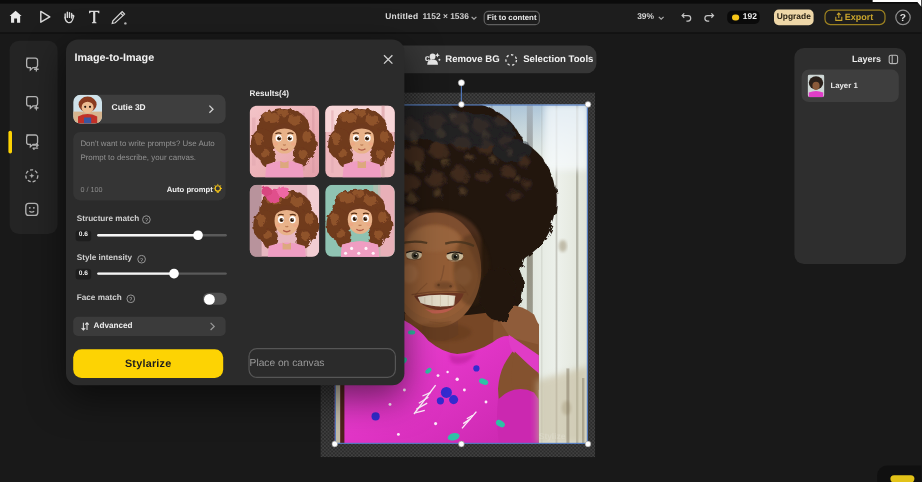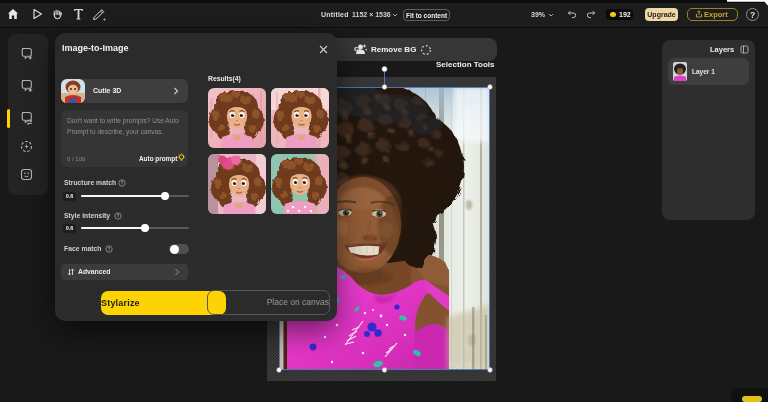--- a/index.html
+++ b/index.html
@@ -268,21 +268,21 @@
 <svg class="abs" style="left:354px;top:42px;" width="14" height="14" viewBox="0 0 14 14">
   <circle cx="6.5" cy="5" r="2.4" fill="#e8e8e8"></circle>
   <path d="M2,12 Q2,7.5 6.5,7.5 Q11,7.5 11,12 Z" fill="#e8e8e8"></path>
   <path d="M10.5,2 l.6,1.4 1.4,.6 -1.4,.6 -.6,1.4 -.6,-1.4 -1.4,-.6 1.4,-.6 Z" fill="#e8e8e8"></path>
   <circle cx="12.2" cy="7.8" r=".8" fill="#e8e8e8"></circle>
 </svg>
 <div class="abs" style="left:371px;top:45px;color:#f0f0f0;font-size:8px;font-weight:bold;">Remove BG</div>
 <svg class="abs" style="left:420px;top:44px;" width="12" height="12" viewBox="0 0 12 12">
   <circle cx="6" cy="6" r="4.4" fill="none" stroke="#e0e0e0" stroke-width="1.1" stroke-dasharray="2 2"></circle>
 </svg>
-<div class="abs" style="left:436px;top:60px;color:#f0f0f0;font-size:8px;font-weight:bold;">Selection Tools</div>
+<div class="abs" style="left:436px;top:45px;color:#f0f0f0;font-size:8px;font-weight:bold;">Selection Tools</div>
 
 <div id="topbar" class="abs"></div>
 <div class="abs" style="left:0;top:0;width:768px;height:2.5px;background:#0b0b0b;"></div>
 <svg class="abs" style="left:7px;top:8px;" width="12" height="12" viewBox="0 0 12 12">
   <path d="M6,1 L11,5.4 L9.8,5.4 L9.8,11 L7.2,11 L7.2,7.4 L4.8,7.4 L4.8,11 L2.2,11 L2.2,5.4 L1,5.4 Z" fill="#e8e8e8"></path>
 </svg>
 <svg class="abs" style="left:31px;top:8px;" width="12" height="12" viewBox="0 0 12 12">
   <path d="M3,1.5 L10.5,6 L3,10.5 Z" fill="none" stroke="#d8d8d8" stroke-width="1.2" stroke-linejoin="round"></path>
 </svg>
 <svg class="abs" style="left:51px;top:8px;" width="12" height="12" viewBox="0 0 12 12">
@@ -440,21 +440,21 @@
 <div class="abs" style="left:61px;top:264px;width:127px;height:15.5px;background:#3b3b3b;border-radius:4px;"></div>
 <svg class="abs" style="left:67px;top:268px;" width="8" height="8" viewBox="0 0 8 8">
   <path d="M2.5,1 L2.5,7 M1,5.5 L2.5,7 L4,5.5" stroke="#e0e0e0" stroke-width=".9" fill="none"></path>
   <path d="M5.5,7 L5.5,1 M4,2.5 L5.5,1 L7,2.5" stroke="#e0e0e0" stroke-width=".9" fill="none"></path>
 </svg>
 <div class="abs" style="left:78px;top:267.5px;color:#ececec;font-size:6.8px;font-weight:bold;">Advanced</div>
 <svg class="abs" style="left:174px;top:268px;" width="6" height="8">
     <path d="M1.5,1 L4.5,4 L1.5,7" stroke="#9a9a9a" stroke-width="1" fill="none"></path>
   </svg>
 
-<div class="abs" style="left:61px;top:291px;width:125px;height:24px;background:#fdd303;border-radius:7px;color:#1d1d1d;font-size:9px;font-weight:bold;line-height:24px;letter-spacing:.2px;margin-left:40px;">Stylarize</div>
+<div class="abs" style="left:61px;top:291px;width:125px;height:24px;background:#fdd303;border-radius:7px;color:#1d1d1d;font-size:9px;font-weight:bold;text-align:center;line-height:24px;letter-spacing:.2px;">Stylarize</div>
 
 <div class="abs" style="left:208px;top:75px;color:#ececec;font-size:6.8px;font-weight:bold;">Results(4)</div>
 
 <svg class="abs thumb" style="left:208px;top:88px;" width="58" height="60" viewBox="0 0 58 60">
  <defs>
   <linearGradient id="tbg" x1="0" y1="0" x2="1" y2="1">
    <stop offset="0" stop-color="#f3c4c8"></stop>
         <stop offset=".6" stop-color="#ecb0b6"></stop>
         <stop offset="1" stop-color="#e4a0aa"></stop>
   </linearGradient>
@@ -534,16 +534,16 @@
  <rect x="40" y="0" width="6" height="60" fill="#b8beae" opacity=".7"></rect>
  <use href="#cgirl" transform="translate(0,1)"></use>
  <path d="M13,61 L14,50 Q29,44 44,50 L45,61 Z" fill="#ef9dc2"></path>
  <circle cx="22" cy="53" r="1.3" fill="#fff" opacity=".9"></circle>
     <circle cx="34" cy="53" r="1.3" fill="#fff" opacity=".9"></circle>
  <circle cx="28" cy="57" r="1.3" fill="#fff" opacity=".9"></circle>
     <circle cx="40" cy="57" r="1.3" fill="#fff" opacity=".9"></circle>
  <circle cx="17" cy="57" r="1.3" fill="#fff" opacity=".9"></circle>
 </svg>
 
-<div class="abs" style="left:207px;top:290px;width:123px;height:25px;border:1px solid #565656;border-radius:7px;box-sizing:border-box;color:#9a9a9a;font-size:8.5px;text-align:right;line-height:23px;">Place on canvas</div>
+<div class="abs" style="left:207px;top:290px;width:123px;height:25px;border:1px solid #565656;border-radius:7px;box-sizing:border-box;color:#9a9a9a;font-size:8.5px;text-align:left;line-height:23px;">Place on canvas</div>
 
 <div class="abs" style="left:731px;top:388px;width:37px;height:14px;background:#101010;border-radius:8px 0 0 0;"></div>
 <div class="abs" style="left:742px;top:396px;width:20px;height:6px;background:#e2c218;border-radius:3px;"></div>
 
 </body></html>

